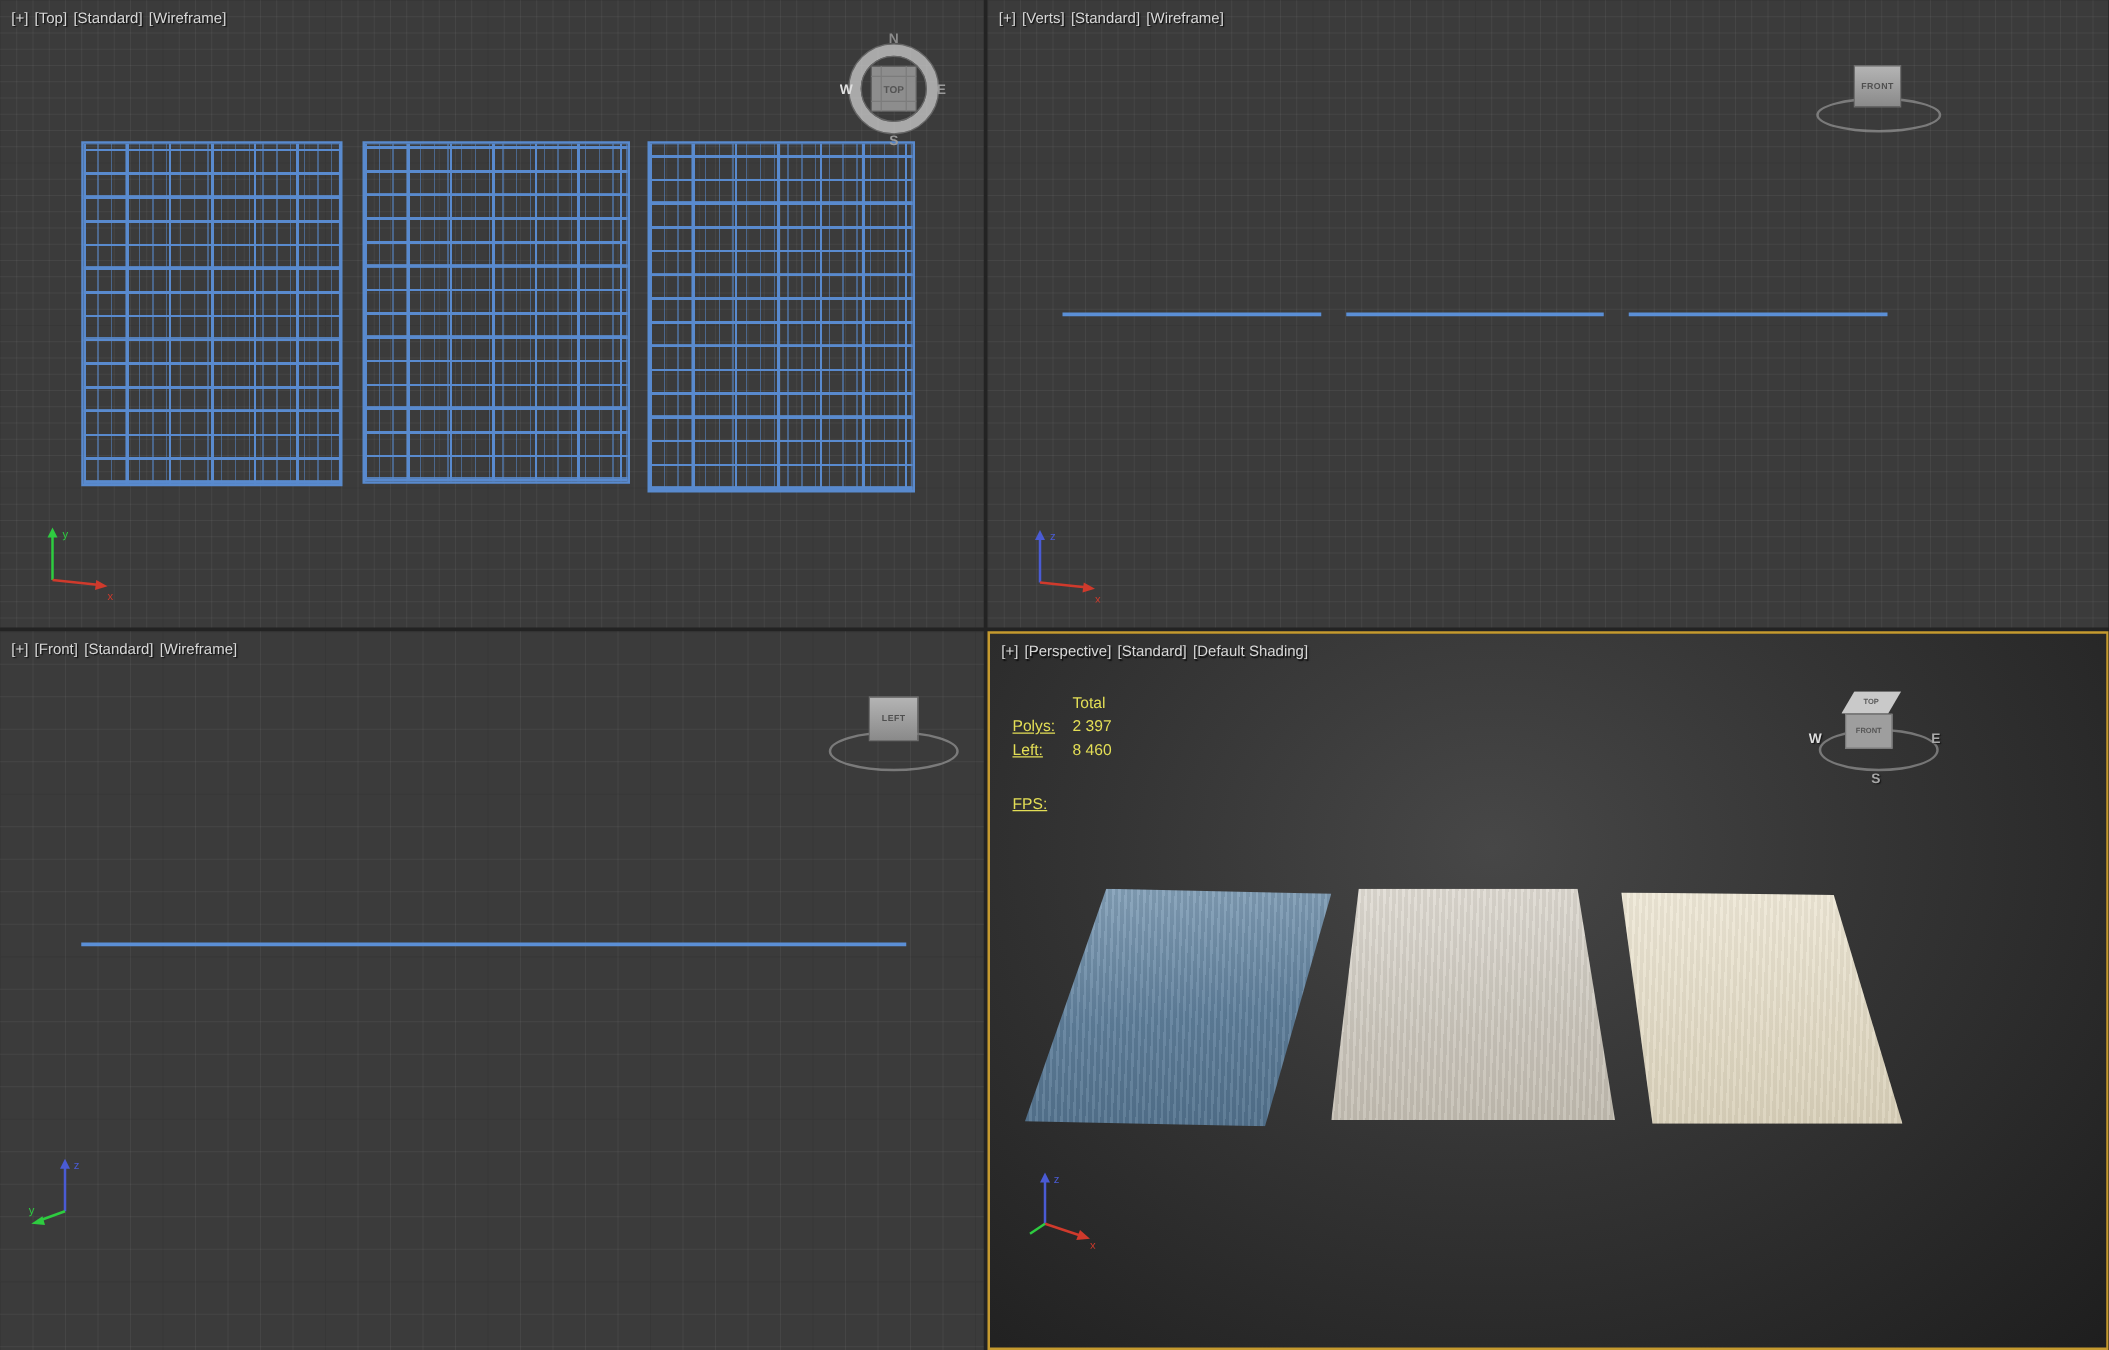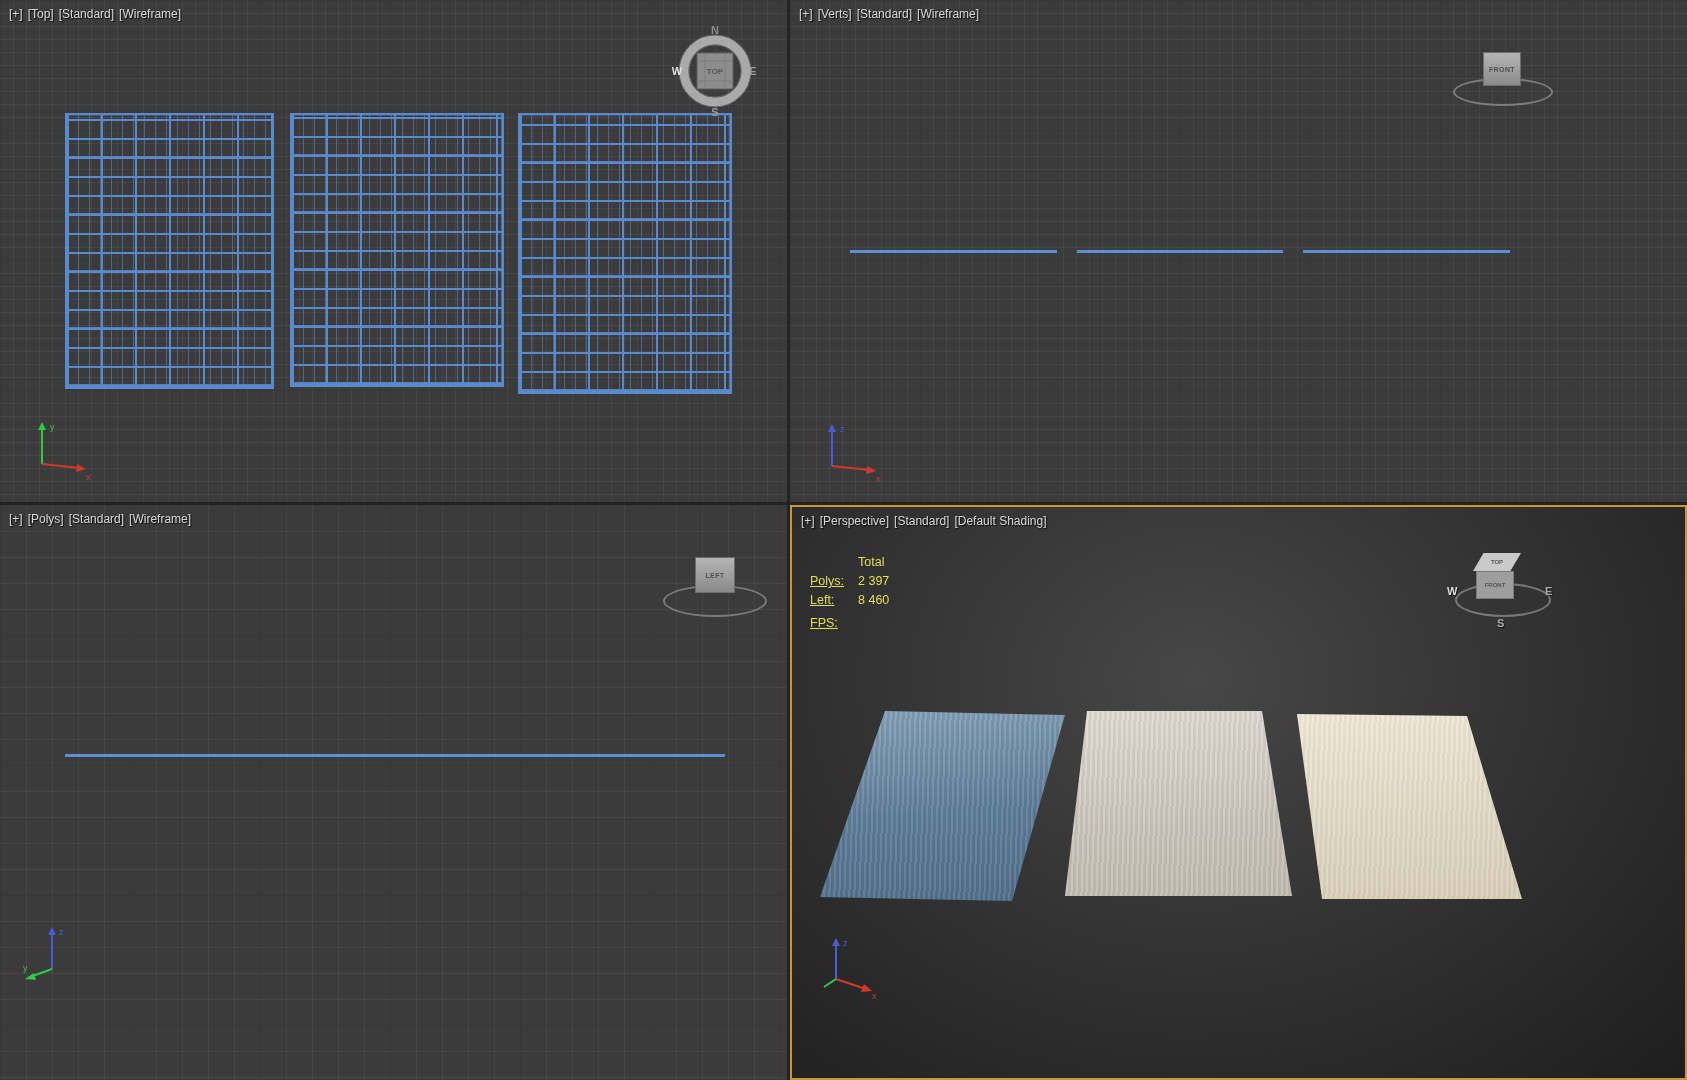--- a/index.html
+++ b/index.html
@@ -68,21 +68,21 @@
     clip-path:polygon(5px 7px,175px 9px,230px 192px,30px 192px);
     background-image:
       repeating-linear-gradient(92deg, rgba(255,255,255,.09) 0 2px, rgba(0,0,0,.04) 2px 5px),
       linear-gradient(175deg,#f0ead9,#e1d9c4 60%,#d8cfb8);}
 
   
   .stats{position:absolute;left:18px;top:46px;color:var(--stats,#e3de56);
          font-size:12.5px;line-height:19px;z-index:20;}
   .srow{display:flex;align-items:flex-end;}
   .slabel{width:48px;text-decoration:underline;}
-  .fps-row{margin-top:4px;}
+  .fps-row{margin-top:24px;}
 
   
   .cube-box{position:absolute;display:flex;align-items:center;justify-content:center;
     background:linear-gradient(180deg,#b4b4b4,#8a8a8a);border:1px solid #6d6d6d;
     color:#4f4f4f;font-size:7px;font-weight:bold;letter-spacing:.4px;cursor:pointer;z-index:15;}
   .cube-ring{position:absolute;border:2px solid rgba(175,175,175,.55);border-radius:50%;z-index:14;}
   .pcube-top{position:absolute;display:flex;align-items:center;justify-content:center;
     background:#c9c9c9;color:#5a5a5a;font-size:6px;font-weight:bold;
     clip-path:polygon(22% 0,100% 0,78% 100%,0 100%);cursor:pointer;z-index:16;}
   .pcube-front{position:absolute;display:flex;align-items:center;justify-content:center;
@@ -161,21 +161,21 @@
       <line x1="14" y1="46" x2="52" y2="50" stroke="#d03a2c" stroke-width="2"></line>
       <polygon points="58,51 49,46 48,54" fill="#d03a2c"></polygon>
       <text x="22" y="12" class="axis-label" fill="#4a5bd4">z</text>
       <text x="58" y="62" class="axis-label" fill="#d03a2c">x</text>
     </svg>
   </div>
 
   <div id="vp-left" class="vp grid-l">
     <div class="vp-label">
       <span class="tok">[+]</span>
-      <span class="tok">[Polys]</span>
+      <span class="tok">[Front]</span>
       <span class="tok">[Standard]</span>
       <span class="tok">[Wireframe]</span>
     </div>
 
     <div class="edge" style="left:65px;top:249px;width:660px;"></div>
 
     <div class="cube-ring" style="left:663px;top:80px;width:100px;height:28px;"></div>
     <div class="cube-box" style="left:695px;top:52px;width:38px;height:34px;">
       <span>LEFT</span>
     </div>

